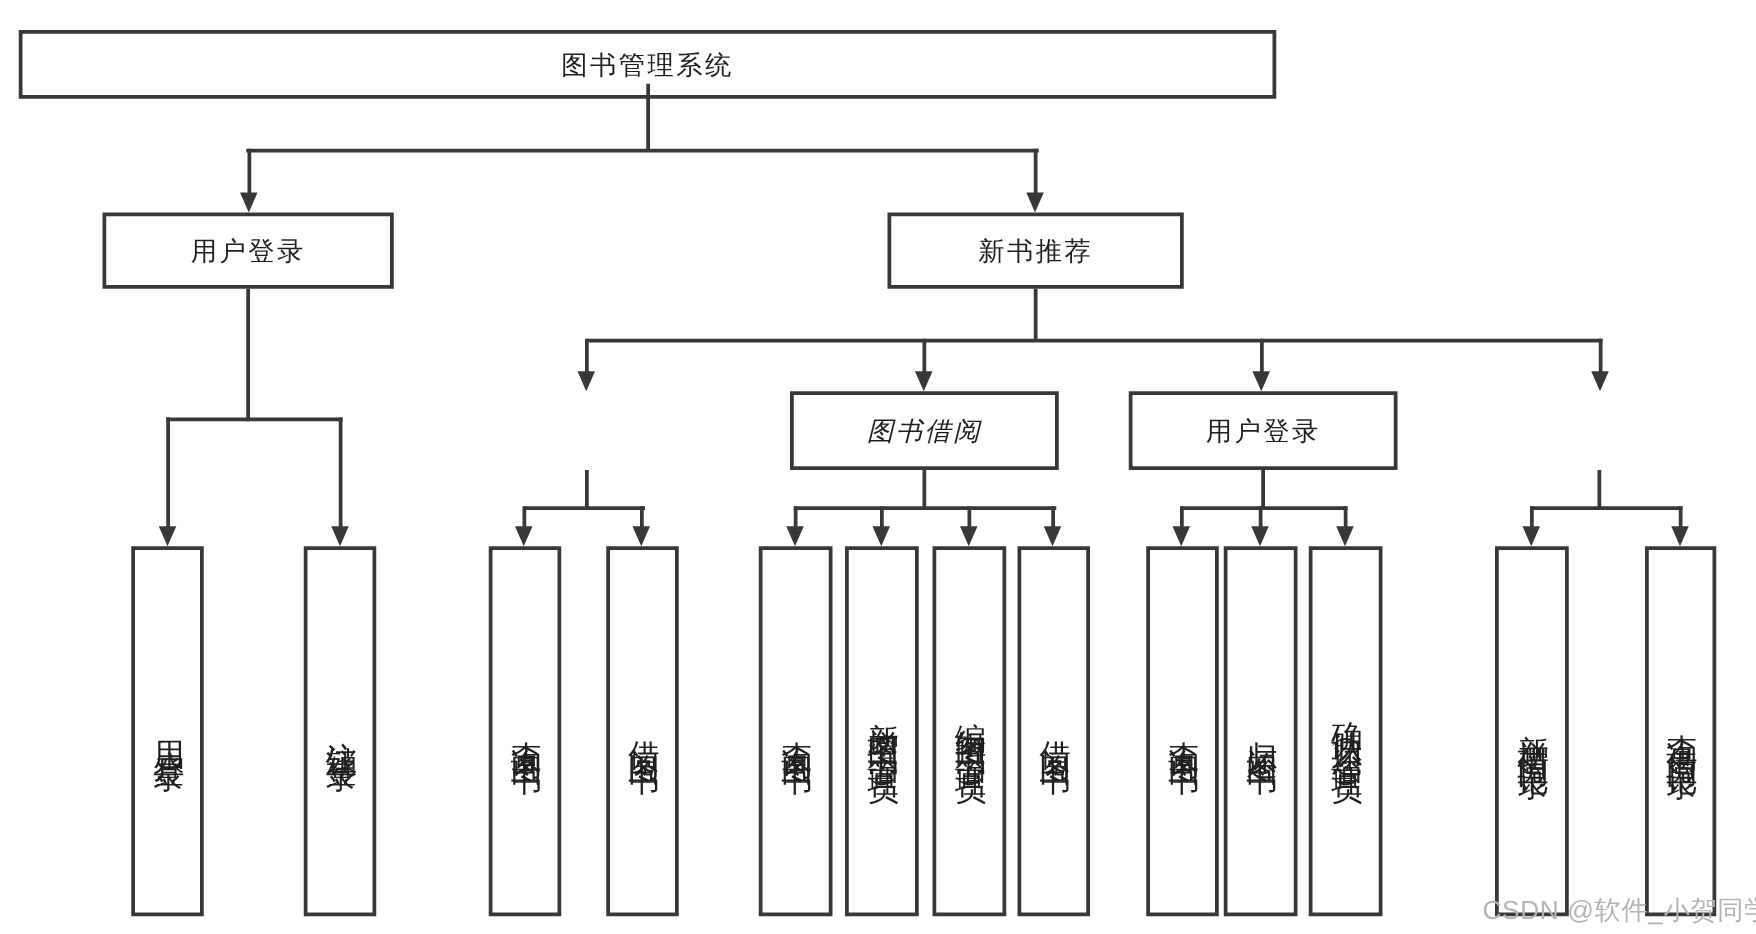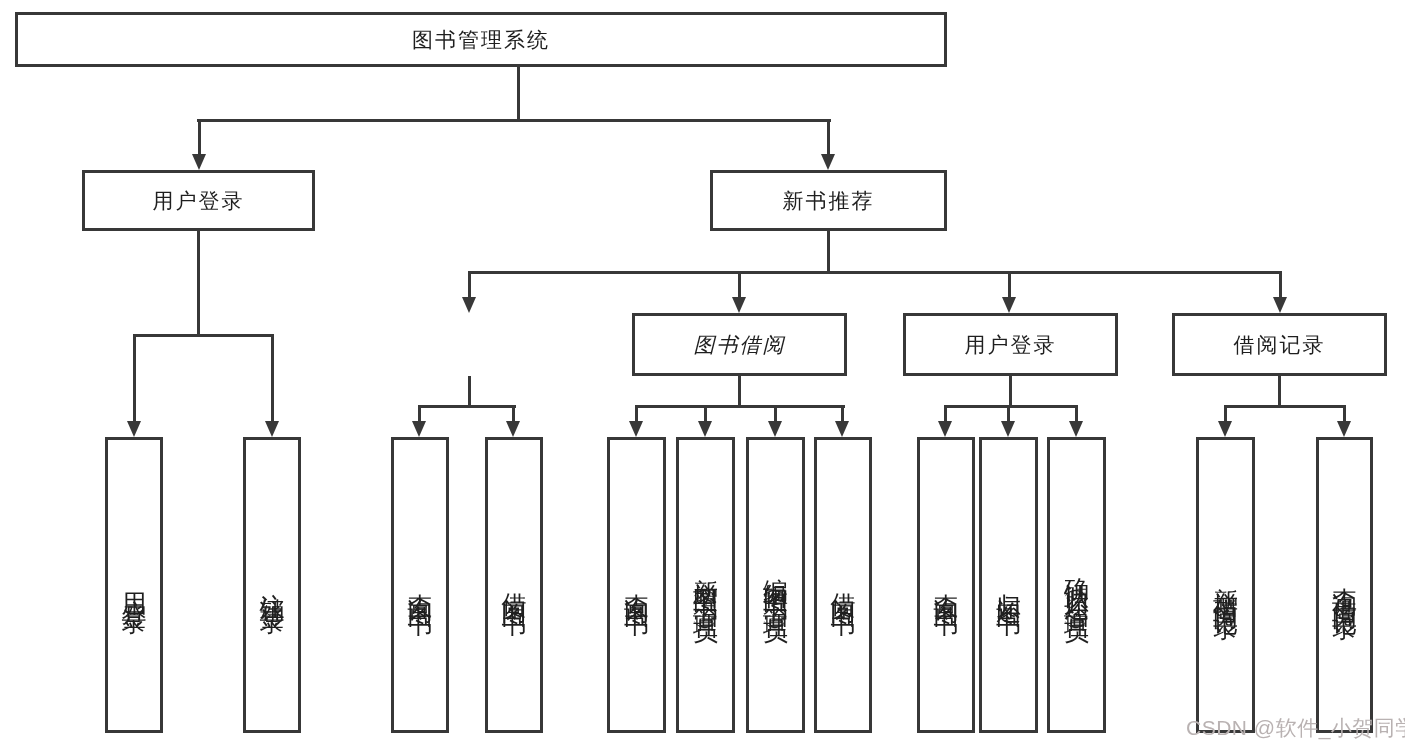--- a/index.html
+++ b/index.html
@@ -26,21 +26,21 @@
   .watermark{
     position:absolute;left:1186px;top:714px;z-index:5;
     font-size:21px;letter-spacing:0.5px;color:#b9b2b2;white-space:nowrap;
   }
 </style>
 </head>
 <body>
 
 <div id="canvas">
 
-  <div class="box" style="left:15px;top:12px;width:932px;height:55px;">
+  <div class="box" style="left:15px;top:24px;width:1006px;height:55px;">
     <span>图书管理系统</span>
   </div>
 
   <div class="vline" style="left:517px;top:67px;width:3px;height:53px;"></div>
   <div class="hline" style="left:197px;top:119px;width:634px;height:3px;"></div>
   <div class="vline" style="left:198px;top:119px;width:3px;height:37px;"></div>
   <div class="arrow" style="left:192px;top:154px;"></div>
   <div class="vline" style="left:827px;top:119px;width:3px;height:37px;"></div>
   <div class="arrow" style="left:821px;top:154px;"></div>
 
@@ -67,23 +67,20 @@
   <div class="vline" style="left:1008px;top:271px;width:3px;height:28px;"></div>
   <div class="arrow" style="left:1002px;top:297px;"></div>
   <div class="vline" style="left:1279px;top:271px;width:3px;height:28px;"></div>
   <div class="arrow" style="left:1273px;top:297px;"></div>
 
   <div class="box" style="left:632px;top:313px;width:215px;height:63px;font-style:italic;">
     <span>图书借阅</span>
   </div>
   <div class="box" style="left:903px;top:313px;width:215px;height:63px;">
     <span>用户登录</span>
-  </div>
-  <div class="box" style="left:1172px;top:313px;width:215px;height:63px;">
-    <span>借阅记录</span>
   </div>
 
   <div class="vline" style="left:468px;top:376px;width:3px;height:31px;"></div>
   <div class="hline" style="left:419px;top:405px;width:97px;height:3px;"></div>
   <div class="vline" style="left:418px;top:405px;width:3px;height:18px;"></div>
   <div class="arrow" style="left:412px;top:421px;"></div>
   <div class="vline" style="left:512px;top:405px;width:3px;height:18px;"></div>
   <div class="arrow" style="left:506px;top:421px;"></div>
 
   <div class="vline" style="left:738px;top:376px;width:3px;height:31px;"></div>

